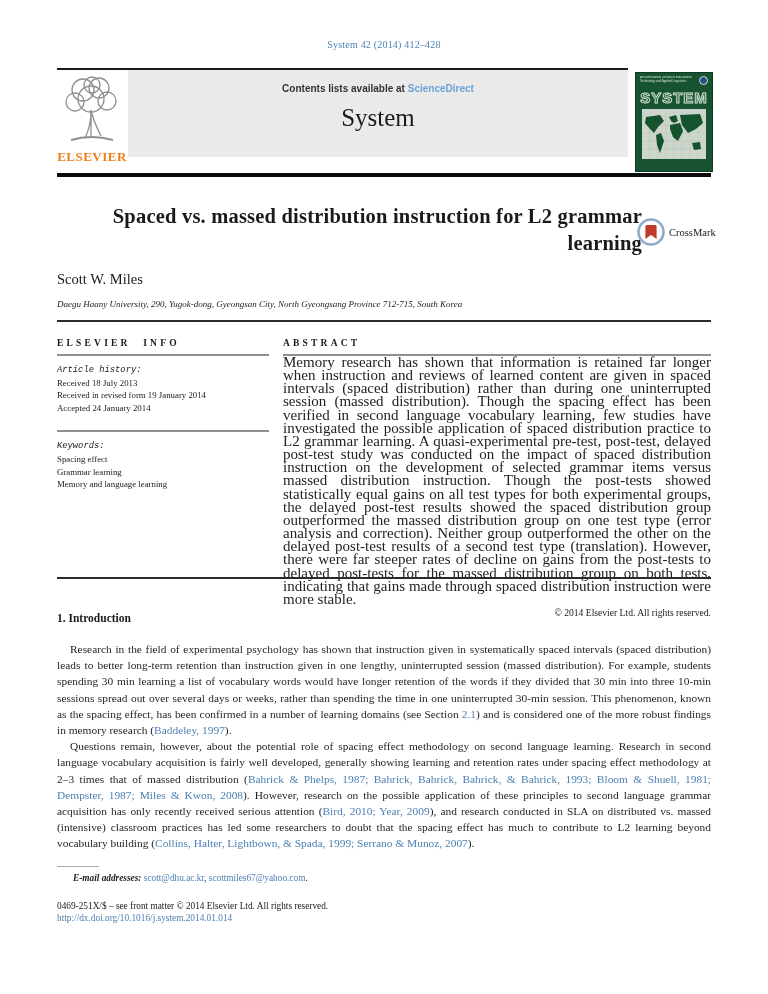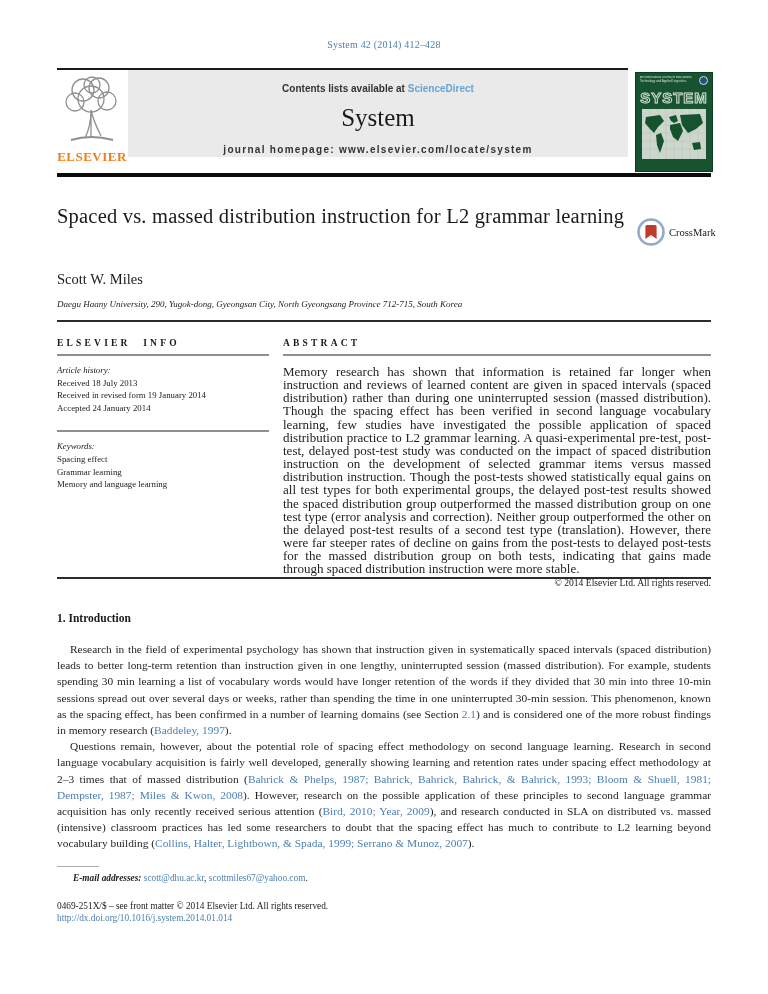--- a/index.html
+++ b/index.html
@@ -50,22 +50,22 @@
   .author { position: absolute; top: 271px; left: 57px; font-size: 14.5px; color: #1a1a1a; }
   .affiliation { position: absolute; top: 299px; left: 57px; font-size: 9px; font-style: italic; color: #222; }
   .rule-title-bottom { position: absolute; top: 320px; left: 57px; width: 654px; height: 2px; background: #2b2b2b; }
 
   
   .info-col { position: absolute; top: 338px; left: 57px; width: 212px; }
   .abs-col  { position: absolute; top: 338px; left: 283px; width: 428px; }
   .col-heading { font-size: 9.5px; font-weight: bold; letter-spacing: 3.2px; word-spacing: 7px; color: #1a1a1a; }
   .col-rule { height: 2px; background: #8f8f8f; margin-top: 6px; }
   .info-block { font-size: 8.8px; line-height: 12.6px; color: #222; padding: 8px 0 10px; }
-  .info-label { font-style: italic; }
-  .abs-text { font-size: 13px; line-height: 13.15px; text-align: justify; color: #222; padding-top: 9px; }
+  .info-label { font-style: italic; font-family: Liberation Mono, monospace; }
+  .abs-text { font-size: 15px; line-height: 13.15px; text-align: justify; color: #222; padding-top: 0; }
   .abs-copyright { font-size: 9.6px; text-align: right; margin-top: 1px; color: #222; }
   .rule-abs-bottom { position: absolute; top: 577px; left: 57px; width: 654px; height: 2px; background: #2b2b2b; }
 
   
   .section-heading { position: absolute; top: 612px; left: 57px; font-size: 11.5px; font-weight: bold; color: #1a1a1a; }
   .body-text { position: absolute; top: 641px; left: 57px; width: 654px;
                font-size: 11.4px; line-height: 16.2px; text-align: justify; color: #1f1f1f; }
   .body-text p { text-indent: 13px; }
   .lnk { color: #4d80b3; cursor: pointer; }
 
@@ -99,21 +99,20 @@
       </g>
     </svg>
     <div class="logo-word">ELSEVIER</div>
   </div>
 
   <div class="gray-box">
     <div class="contents-line">
       <span>Contents lists available at </span><span class="sciencedirect">ScienceDirect</span>
     </div>
     <div class="journal-name">System</div>
-    <div class="homepage-line">journal homepage: www.elsevier.com/locate/system</div>
   </div>
 
   <div class="cover">
     <div class="cover-toprow">
       <div class="cover-sub">An International Journal of Educational Technology and Applied Linguistics</div>
       <div class="cover-globe"></div>
     </div>
     <div class="cover-title">SYSTEM</div>
     <svg class="cover-map" width="64" height="50" viewBox="0 0 64 50">
       <rect x="0" y="0" width="64" height="50" fill="#cdd6cc"></rect>
@@ -128,21 +127,21 @@
         <path d="M28 16 L38 14 L41 22 L36 32 L31 28 L28 20 Z"></path>
         <path d="M38 6 L58 5 L61 14 L54 20 L46 24 L40 16 Z"></path>
         <path d="M50 34 L58 33 L59 40 L52 41 Z"></path>
       </g>
     </svg>
     <div class="cover-bottext"></div>
   </div>
 
   <div class="thick-rule"></div>
 
-  <h1 class="title" style="font-weight:normal;">Spaced vs. massed distribution instruction for L2 grammar learning</h1>
+  <h1 class="title" style="font-weight:bold;text-align:right;">Spaced vs. massed distribution instruction for L2 grammar learning</h1>
 
   <div class="crossmark">
     <svg width="28" height="28" viewBox="0 0 28 28">
       <circle cx="14" cy="14" r="12.5" fill="#ffffff" stroke="#93a9c8" stroke-width="2.6"></circle>
       <path d="M10 7 h8 a1.6 1.6 0 0 1 1.6 1.6 V21 l-4.8-3.6 a1.4 1.4 0 0 0 -1.6 0 L8.4 21 V8.6 A1.6 1.6 0 0 1 10 7 Z" fill="#c0392b"></path>
     </svg>
     <span class="crossmark-label">CrossMark</span>
   </div>
 
   <div class="author">Scott W. Miles</div>

